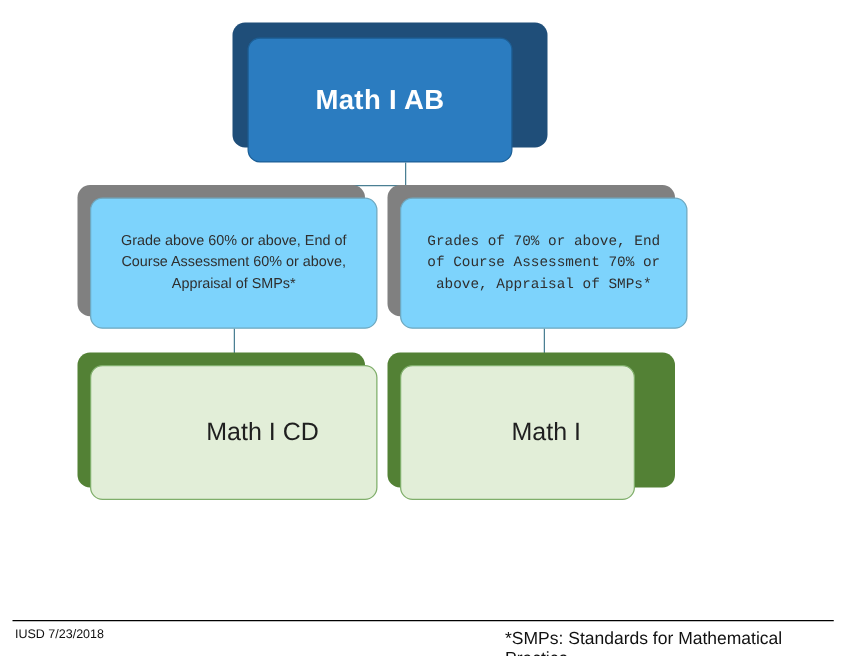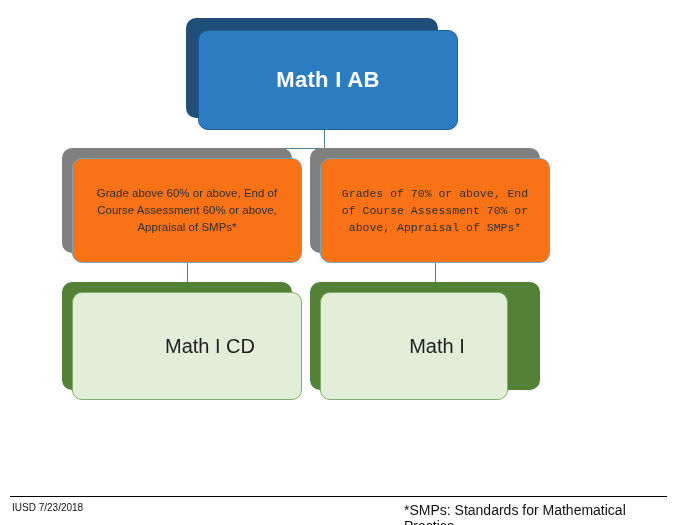--- a/index.html
+++ b/index.html
@@ -53,21 +53,21 @@
     font-size: 22px;
     font-weight: bold;
     letter-spacing: .3px;
   }
   .shadow-top {
     background: #1f4e79;
   }
 
   
   .node-crit {
-    background: #f97316;
+    background: #7dd3fc;
     border: 1px solid #6fa8bf;
     color: #2f2f2f;
     font-size: 11.5px;
     line-height: 1.5;
     padding: 6px 14px;
   }
   .shadow-crit {
     background: #808080;
   }
 
@@ -106,21 +106,21 @@
     font-size: 14px;
     color: #111111;
   }
 </style>
 </head>
 <body>
 
 <div id="canvas">
 
   <div class="shadow shadow-top" style="left:186px; top:18px; width:252px; height:100px;"></div>
-  <div class="node node-top" style="left:198px; top:30px; width:260px; height:100px;">
+  <div class="node node-top" style="left:198px; top:30px; width:212px; height:100px;">
     <span>Math I AB</span>
   </div>
 
   <div class="line v" style="left:324px; top:130px; width:1px; height:18px;"></div>
   <div class="line h" style="left:177px; top:148px; width:295px; height:1px;"></div>
   <div class="line v" style="left:177px; top:148px; width:1px; height:10px;"></div>
   <div class="line v" style="left:472px; top:148px; width:1px; height:10px;"></div>
 
   <div class="shadow shadow-crit" style="left:62px; top:148px; width:230px; height:105px;"></div>
   <div class="node node-crit" style="left:72px; top:158px; width:230px; height:105px;">

